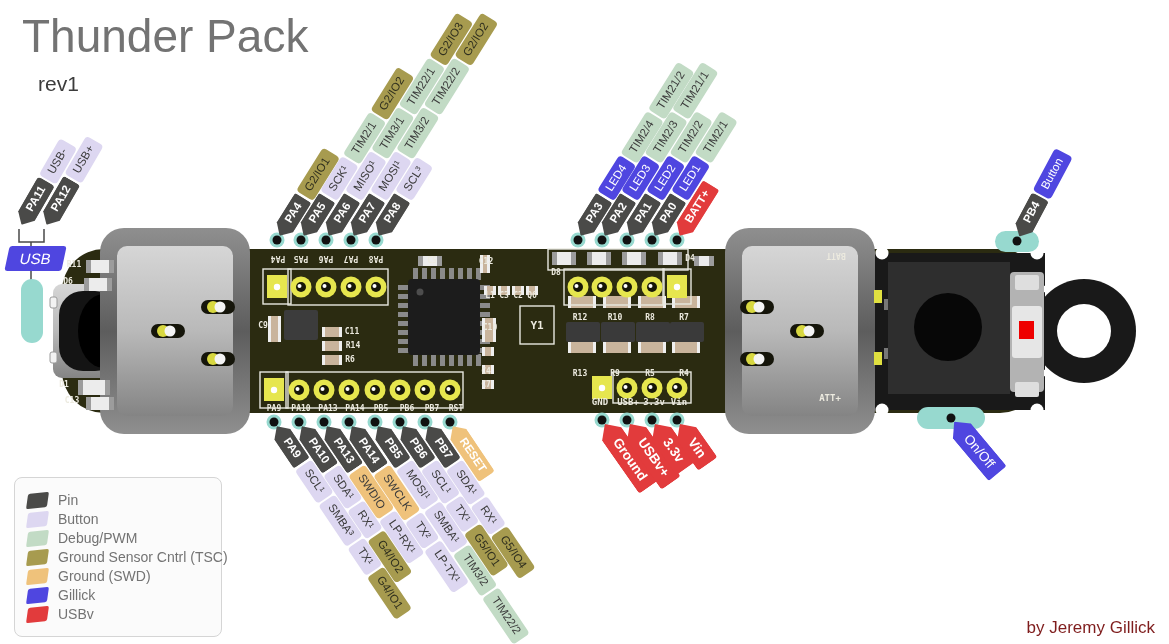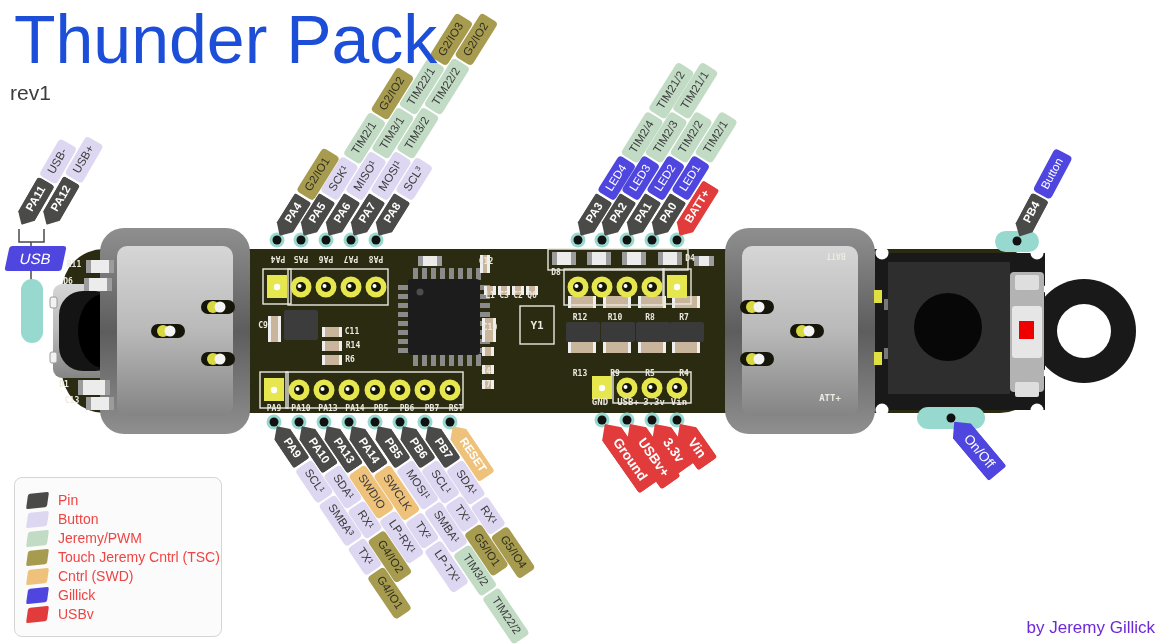--- a/index.html
+++ b/index.html
@@ -1,22 +1,22 @@
 <!DOCTYPE html>
 <html style="--c-pin: #4a4a48; --c-serial: #ddd7f1; --c-timer: #c2dbc5; --c-tsc: #a79b4f; --c-debug: #efc27b; --c-function: #4f46e0; --c-power: #e23b3c; --c-teal: #97d9cf; --c-board: #2b2b11; --c-board_dark: #191919; --c-pad: #e6e64e;"><head>
 <meta charset="utf-8">
 <style>
   html,body{margin:0;padding:0;background:#fff;width:1169px;height:644px;overflow:hidden;
     font-family:"Liberation Sans",sans-serif;}
   #stage{position:relative;width:1169px;height:644px;background:#fff;}
   #board-svg{position:absolute;left:0;top:0;z-index:1;}
   #titleblock{position:absolute;left:10px;top:0;z-index:6;}
-  #page-title{font-size:68px;font-weight:100;color:#1d4ed8;margin:4px;line-height:1.05;letter-spacing:0;}
-  #page-rev{font-size:21px;color:#3c3c3c;margin-top:6px;}
-  #credit{position:absolute;right:14px;bottom:6px;font-size:17px;color:#6d28d9;z-index:6;}
+  #page-title{font-size:46px;font-weight:100;color:#737373;margin:12px;line-height:1.05;letter-spacing:0;}
+  #page-rev{font-size:21px;color:#3c3c3c;margin-top:6px;margin-left:28px;}
+  #credit{position:absolute;right:14px;bottom:6px;font-size:17px;color:#7f1d1d;z-index:6;}
   #labels{position:absolute;left:0;top:0;width:1169px;height:644px;z-index:5;pointer-events:none;}
   .chain{position:absolute;display:flex;gap:2px;align-items:center;height:0;transform-origin:0 50%;}
   .tag{white-space:nowrap;border-radius:4px;padding:3px 7px;font-size:11.5px;line-height:1.15;}
   .tag.tip{clip-path:polygon(0 50%,10px 0,100% 0,100% 100%,10px 100%);padding-left:16px;margin-left:5px;}
   .big .tag{font-size:13.5px;padding:4px 9px;}
   .big .tag.tip{clip-path:polygon(0 50%,12px 0,100% 0,100% 100%,12px 100%);padding-left:19px;}
   .t-pin{background:var(--c-pin);color:#fff;font-weight:bold;}
   .t-serial{background:var(--c-serial);color:#3b3b3b;}
   .t-timer{background:var(--c-timer);color:#3b3b3b;}
   .t-tsc{background:var(--c-tsc);color:#2f2f1e;}
@@ -24,21 +24,21 @@
   .tip.t-debug{color:#fff;font-weight:bold;}
   .t-function{background:var(--c-function);color:#fff;}
   .t-power{background:var(--c-power);color:#fff;font-weight:bold;}
   #usb-tag{position:absolute;left:7px;top:246px;z-index:5;background:var(--c-function);color:#fff;
     font-size:15px;padding:4px 13px;border-radius:3px;transform:skewX(-12deg);}
   #legend{position:absolute;left:14px;top:477px;width:182px;background:#fbfbfb;border:1px solid #d5d5d5;
     border-radius:8px;padding:11px 12px;z-index:6;}
   .leg-row{display:flex;align-items:center;margin:3px 0;}
   .leg-swatch{width:21px;height:15px;margin-right:10px;border-radius:2px;
     transform:rotate(-6deg) skewX(-14deg);flex:0 0 auto;}
-  .leg-label{font-size:14px;color:#ef4444;white-space:nowrap;}
+  .leg-label{font-size:14px;color:#737373;white-space:nowrap;}
 </style>
 </head>
 <body>
 
 <div id="stage">
 
   <svg id="board-svg" width="1169" height="644" viewBox="0 0 1169 644">
     <defs>
       <linearGradient id="gMetal" x1="0" y1="0" x2="0" y2="1">
         <stop offset="0" stop-color="#d6d6d6"></stop>
@@ -586,29 +586,29 @@
       <div class="leg-row">
         <span class="leg-swatch" style="background: var(--c-pin);"></span>
         <span class="leg-label">Pin</span>
       </div>
       <div class="leg-row">
         <span class="leg-swatch" style="background: var(--c-serial);"></span>
         <span class="leg-label">Button</span>
       </div>
       <div class="leg-row">
         <span class="leg-swatch" style="background: var(--c-timer);"></span>
-        <span class="leg-label">Jeremy/PWM</span>
+        <span class="leg-label">Debug/PWM</span>
       </div>
       <div class="leg-row">
         <span class="leg-swatch" style="background: var(--c-tsc);"></span>
-        <span class="leg-label">Touch Jeremy Cntrl (TSC)</span>
+        <span class="leg-label">Ground Sensor Cntrl (TSC)</span>
       </div>
       <div class="leg-row">
         <span class="leg-swatch" style="background: var(--c-debug);"></span>
-        <span class="leg-label">Cntrl (SWD)</span>
+        <span class="leg-label">Ground (SWD)</span>
       </div>
       <div class="leg-row">
         <span class="leg-swatch" style="background: var(--c-function);"></span>
         <span class="leg-label">Gillick</span>
       </div>
       <div class="leg-row">
         <span class="leg-swatch" style="background: var(--c-power);"></span>
         <span class="leg-label">USBv</span>
       </div>
     </div>

